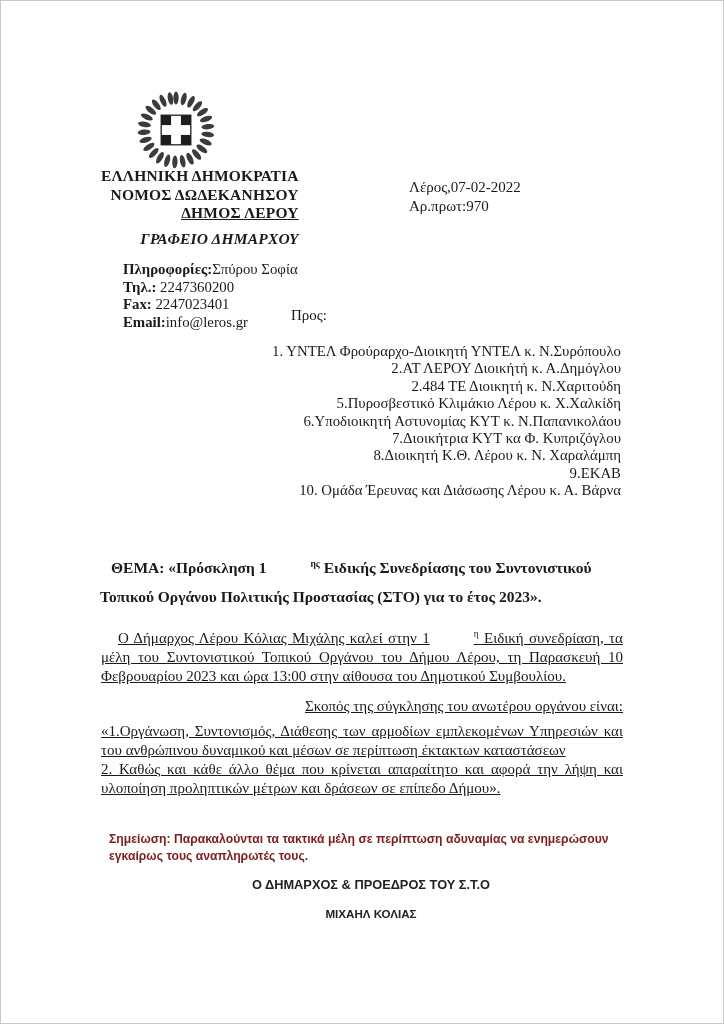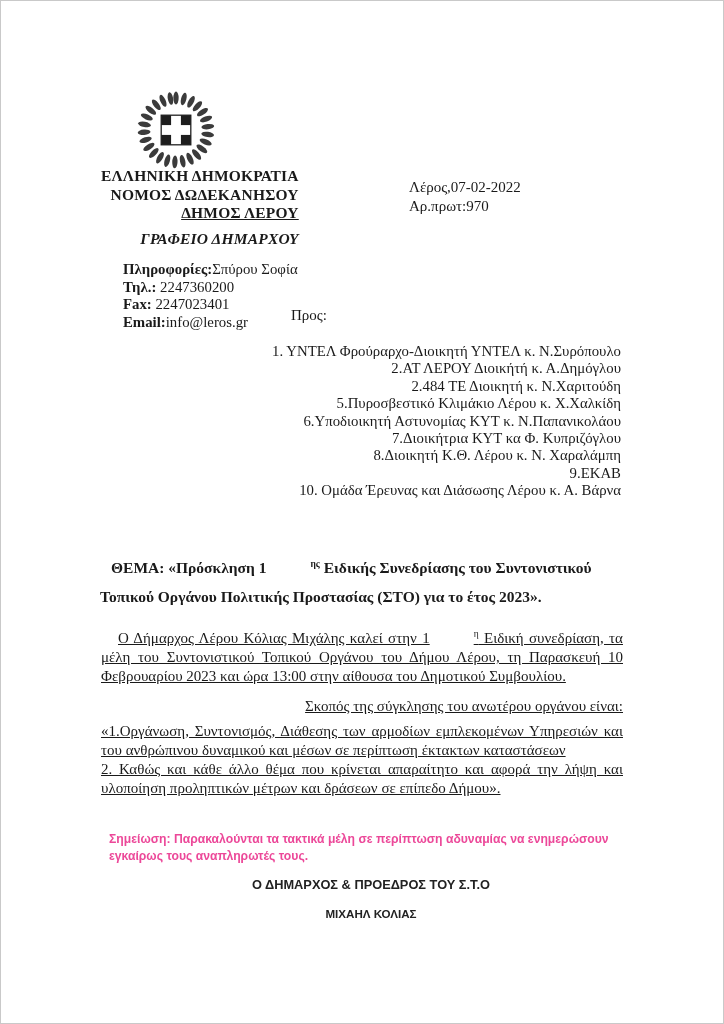--- a/index.html
+++ b/index.html
@@ -58,21 +58,21 @@
   }
   .p1{top:628px;text-indent:17px;}
   .p2{top:676px;text-indent:17px;text-align:right;margin-top:20px;}
   .p3{top:721px;}
   .p3 .sub{text-align:justify;}
   
   .note{
     position:absolute;left:108px;top:830px;width:508px;
     font-family:"Liberation Sans","DejaVu Sans",sans-serif;
     font-weight:bold;font-size:12.2px;line-height:16.5px;
-    color:#ec4899;
+    color:#7f1d1d;
   }
   
   .sig-title{
     position:absolute;left:0;top:876px;width:740px;
     text-align:center;
     font-family:"Liberation Sans","DejaVu Sans",sans-serif;
     font-weight:bold;font-size:12.8px;color:#222;
   }
   .sig-name{
     position:absolute;left:0;top:906px;width:740px;

